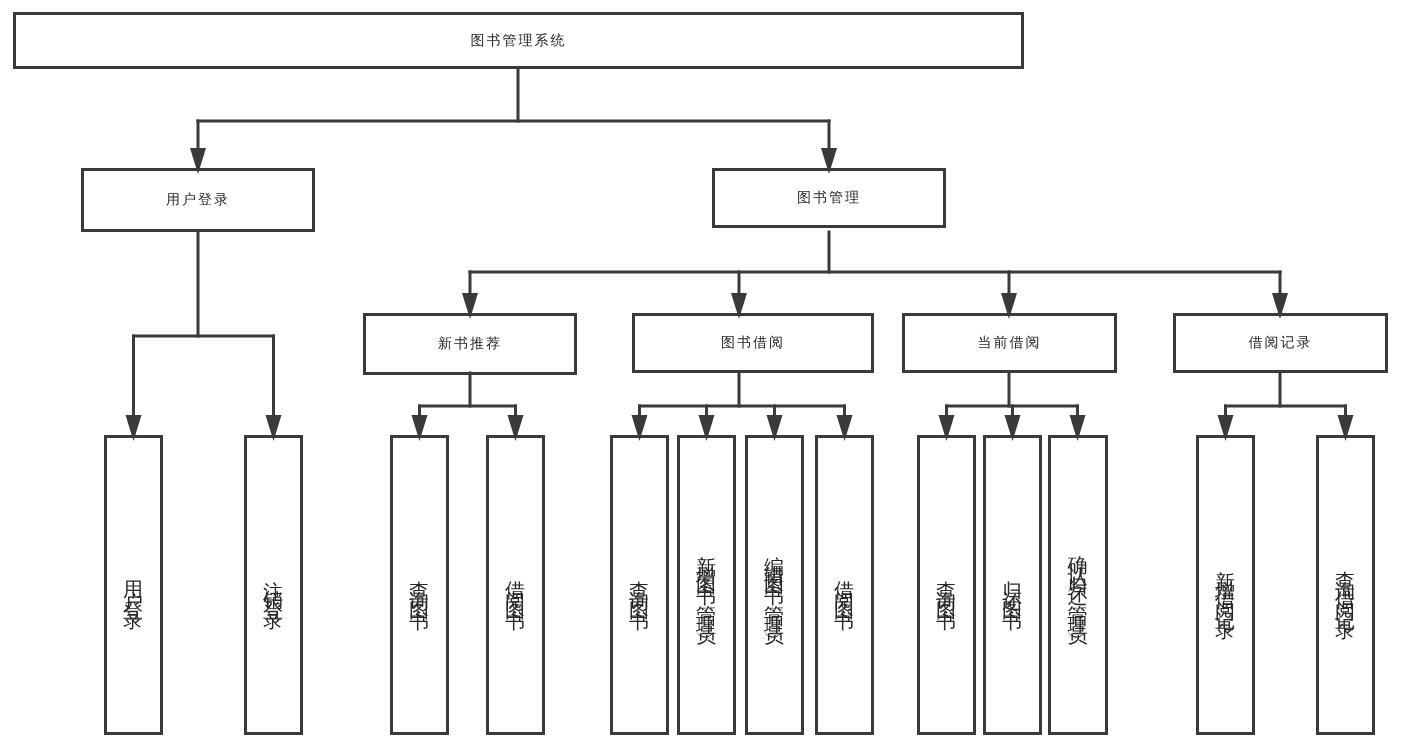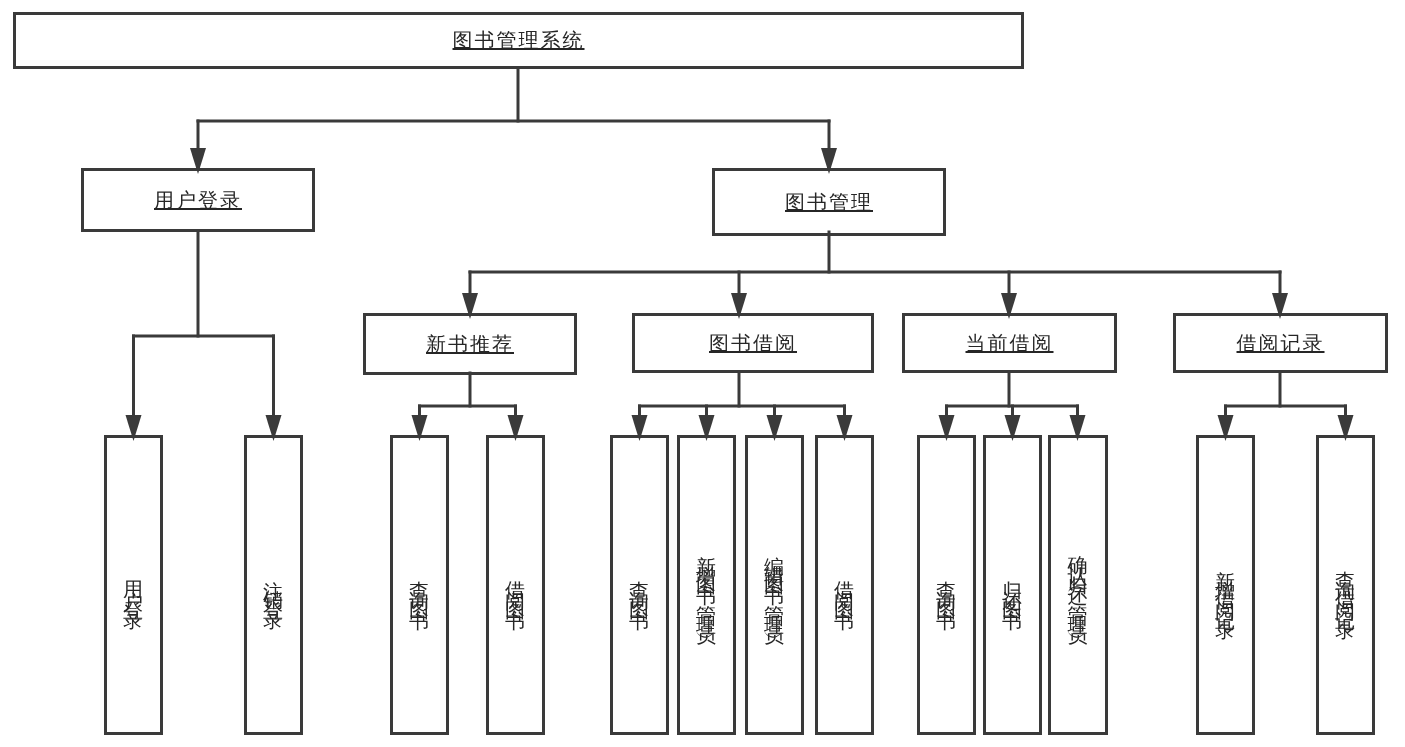--- a/index.html
+++ b/index.html
@@ -15,24 +15,23 @@
     box-sizing:border-box;
     border:3px solid #3a3a3a;
     background:#ffffff;
     display:flex;
     align-items:center;
     justify-content:center;
     color:#262626;
     z-index:1;
   }
   .node.h .lbl{
-    font-size:20px;
+    font-size:14px;
     letter-spacing:2px;
     white-space:nowrap;
-    text-decoration:underline;
   }
   .node.v .lbl{
     writing-mode:vertical-rl;
     text-orientation:mixed;
     font-size:20px;
     letter-spacing:10px;
     line-height:1;
   }
   svg.connectors{
     position:absolute;
@@ -56,21 +55,21 @@
 
 <div class="canvas" style="background: rgb(255, 255, 255);">
 
   <div class="node h" style="left: 13px; top: 12px; width: 1011px; height: 57px; border-color: rgb(58, 58, 58); color: rgb(38, 38, 38);">
     <span class="lbl">图书管理系统</span>
   </div>
 
   <div class="node h" style="left: 81px; top: 168px; width: 234px; height: 64px; border-color: rgb(58, 58, 58); color: rgb(38, 38, 38);">
     <span class="lbl">用户登录</span>
   </div>
-  <div class="node h" style="left: 712px; top: 168px; width: 234px; height: 68px; border-color: rgb(58, 58, 58); color: rgb(38, 38, 38);">
+  <div class="node h" style="left: 712px; top: 168px; width: 234px; height: 60px; border-color: rgb(58, 58, 58); color: rgb(38, 38, 38);">
     <span class="lbl">图书管理</span>
   </div>
 
   <div class="node h" style="left: 363px; top: 313px; width: 214px; height: 62px; border-color: rgb(58, 58, 58); color: rgb(38, 38, 38);">
     <span class="lbl">新书推荐</span>
   </div>
   <div class="node h" style="left: 632px; top: 313px; width: 242px; height: 60px; border-color: rgb(58, 58, 58); color: rgb(38, 38, 38);">
     <span class="lbl">图书借阅</span>
   </div>
   <div class="node h" style="left: 902px; top: 313px; width: 215px; height: 60px; border-color: rgb(58, 58, 58); color: rgb(38, 38, 38);">

